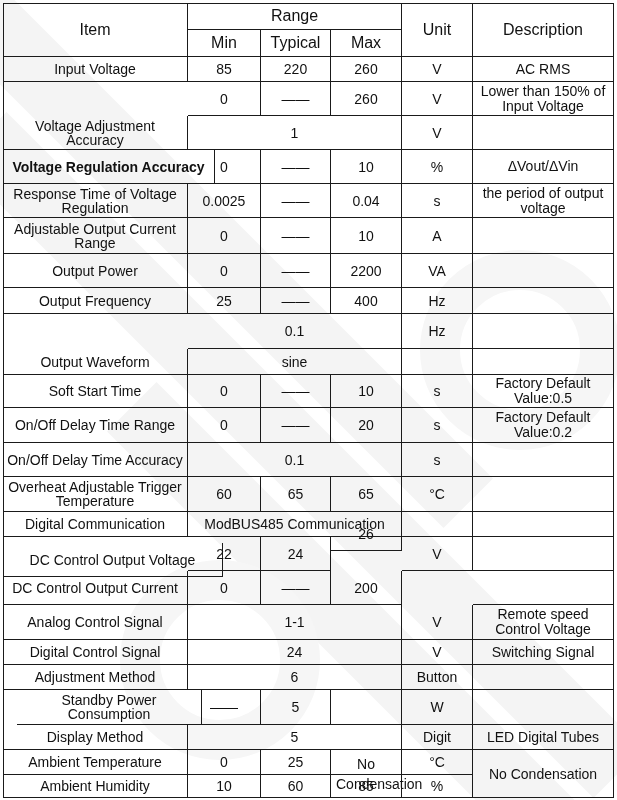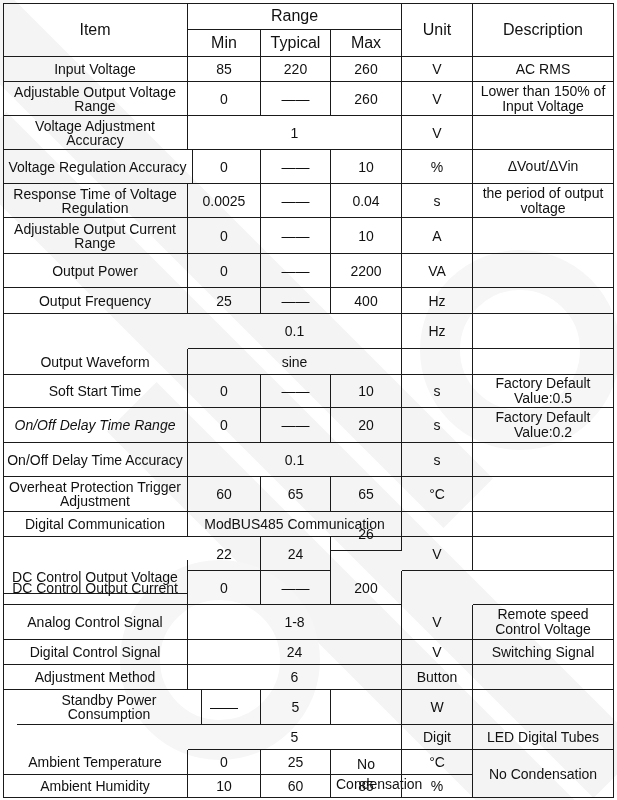--- a/index.html
+++ b/index.html
@@ -36,31 +36,30 @@
     <div class="cell hdr" style="left: 258px; top: 27px; width: 70px; height: 27px;">Typical</div>
     <div class="cell hdr" style="left: 328px; top: 27px; width: 71px; height: 27px;">Max</div>
     <div class="cell hdr" style="left: 399px; top: 0px; width: 71px; height: 54px;">Unit</div>
     <div class="cell hdr" style="left: 470px; top: 0px; width: 141px; height: 54px;">Description</div>
     <div class="cell" style="left: 0px; top: 54px; width: 185px; height: 25px;">Input Voltage</div>
     <div class="cell" style="left: 185px; top: 54px; width: 73px; height: 25px;">85</div>
     <div class="cell" style="left: 258px; top: 54px; width: 70px; height: 25px;">220</div>
     <div class="cell" style="left: 328px; top: 54px; width: 71px; height: 25px;">260</div>
     <div class="cell" style="left: 399px; top: 54px; width: 71px; height: 25px;">V</div>
     <div class="cell" style="left: 470px; top: 54px; width: 141px; height: 25px; line-height: 15px; text-align: center;">AC RMS</div>
-    <div class="cell" style="left: 0px; top: 79px; width: 185px; height: 34px;">Adjustable Output Voltage Range</div>
     <div class="cell" style="left: 185px; top: 79px; width: 73px; height: 34px;">0</div>
     <div class="cell" style="left: 258px; top: 79px; width: 70px; height: 34px;">——</div>
     <div class="cell" style="left: 328px; top: 79px; width: 71px; height: 34px;">260</div>
     <div class="cell" style="left: 399px; top: 79px; width: 71px; height: 34px;">V</div>
     <div class="cell" style="left: 470px; top: 79px; width: 141px; height: 34px; line-height: 15px;">Lower than 150% of Input Voltage</div>
     <div class="cell" style="left: 0px; top: 113px; width: 185px; height: 34px;">Voltage Adjustment Accuracy</div>
     <div class="cell" style="left: 185px; top: 113px; width: 214px; height: 34px;">1</div>
     <div class="cell" style="left: 399px; top: 113px; width: 71px; height: 34px;">V</div>
     <div class="cell" style="left: 470px; top: 113px; width: 141px; height: 34px; line-height: 15px;"></div>
-    <div class="cell" style="left: 0px; top: 147px; width: 190px; height: 34px;">Voltage Regulation Accuracy</div>
+    <div class="cell" style="left: 0px; top: 147px; width: 212px; height: 34px; font-weight: bold;">Voltage Regulation Accuracy</div>
     <div class="cell" style="left: 185px; top: 147px; width: 73px; height: 34px;">0</div>
     <div class="cell" style="left: 258px; top: 147px; width: 70px; height: 34px;">——</div>
     <div class="cell" style="left: 328px; top: 147px; width: 71px; height: 34px;">10</div>
     <div class="cell" style="left: 399px; top: 147px; width: 71px; height: 34px;">%</div>
     <div class="cell" style="left: 470px; top: 147px; width: 141px; height: 34px; line-height: 15px;">ΔVout/ΔVin</div>
     <div class="cell" style="left: 0px; top: 181px; width: 185px; height: 34px;">Response Time of Voltage Regulation</div>
     <div class="cell" style="left: 185px; top: 181px; width: 73px; height: 34px;">0.0025</div>
     <div class="cell" style="left: 258px; top: 181px; width: 70px; height: 34px;">——</div>
     <div class="cell" style="left: 328px; top: 181px; width: 71px; height: 34px;">0.04</div>
     <div class="cell" style="left: 399px; top: 181px; width: 71px; height: 34px;">s</div>
@@ -89,69 +88,70 @@
     <div class="cell" style="left: 0px; top: 346px; width: 185px; height: 26px;">Output Waveform</div>
     <div class="cell" style="left: 185px; top: 346px; width: 214px; height: 26px;">sine</div>
     <div class="cell" style="left: 399px; top: 346px; width: 71px; height: 26px;"></div>
     <div class="cell" style="left: 470px; top: 346px; width: 141px; height: 26px; line-height: 15px;"></div>
     <div class="cell" style="left: 0px; top: 372px; width: 185px; height: 33px;">Soft Start Time</div>
     <div class="cell" style="left: 185px; top: 372px; width: 73px; height: 33px;">0</div>
     <div class="cell" style="left: 258px; top: 372px; width: 70px; height: 33px;">——</div>
     <div class="cell" style="left: 328px; top: 372px; width: 71px; height: 33px;">10</div>
     <div class="cell" style="left: 399px; top: 372px; width: 71px; height: 33px;">s</div>
     <div class="cell" style="left: 470px; top: 372px; width: 141px; height: 33px; line-height: 15px;">Factory Default Value:0.5</div>
-    <div class="cell" style="left: 0px; top: 405px; width: 185px; height: 35px; font-style: italic;">On/Off Delay Time Range</div>
+    <div class="cell" style="left: 0px; top: 405px; width: 185px; height: 35px;">On/Off Delay Time Range</div>
     <div class="cell" style="left: 185px; top: 405px; width: 73px; height: 35px;">0</div>
     <div class="cell" style="left: 258px; top: 405px; width: 70px; height: 35px;">——</div>
     <div class="cell" style="left: 328px; top: 405px; width: 71px; height: 35px;">20</div>
     <div class="cell" style="left: 399px; top: 405px; width: 71px; height: 35px;">s</div>
     <div class="cell" style="left: 470px; top: 405px; width: 141px; height: 35px; line-height: 15px;">Factory Default Value:0.2</div>
     <div class="cell" style="left: 0px; top: 440px; width: 185px; height: 34px;">On/Off Delay Time Accuracy</div>
     <div class="cell" style="left: 185px; top: 440px; width: 214px; height: 34px;">0.1</div>
     <div class="cell" style="left: 399px; top: 440px; width: 71px; height: 34px;">s</div>
     <div class="cell" style="left: 470px; top: 440px; width: 141px; height: 34px; line-height: 15px;"></div>
-    <div class="cell" style="left: 0px; top: 474px; width: 185px; height: 35px;">Overheat Protection Trigger Adjustment</div>
+    <div class="cell" style="left: 0px; top: 474px; width: 185px; height: 35px;">Overheat Adjustable Trigger Temperature</div>
     <div class="cell" style="left: 185px; top: 474px; width: 73px; height: 35px;">60</div>
     <div class="cell" style="left: 258px; top: 474px; width: 70px; height: 35px;">65</div>
     <div class="cell" style="left: 328px; top: 474px; width: 71px; height: 35px;">65</div>
     <div class="cell" style="left: 399px; top: 474px; width: 71px; height: 35px;">°C</div>
     <div class="cell" style="left: 470px; top: 474px; width: 141px; height: 35px; line-height: 15px;"></div>
     <div class="cell" style="left: 0px; top: 509px; width: 185px; height: 25px;">Digital Communication</div>
     <div class="cell" style="left: 185px; top: 509px; width: 214px; height: 25px;">ModBUS485 Communication</div>
     <div class="cell" style="left: 399px; top: 509px; width: 71px; height: 25px;"></div>
     <div class="cell" style="left: 470px; top: 509px; width: 141px; height: 25px; line-height: 15px;"></div>
-    <div class="cell" style="left: 0px; top: 557px; width: 185px; height: 34px; text-align: center;">DC Control Output Voltage</div>
+    <div class="cell" style="left: 0px; top: 540px; width: 220px; height: 34px; text-align: center;">DC Control Output Voltage</div>
     <div class="cell" style="left: 185px; top: 534px; width: 73px; height: 34px;">22</div>
     <div class="cell" style="left: 258px; top: 534px; width: 70px; height: 34px;">24</div>
     <div class="cell" style="left: 328px; top: 514px; width: 71px; height: 34px;">26</div>
     <div class="cell" style="left: 399px; top: 534px; width: 71px; height: 34px;">V</div>
     <div class="cell" style="left: 470px; top: 534px; width: 141px; height: 34px; line-height: 15px;"></div>
     <div class="cell" style="left: 0px; top: 568px; width: 185px; height: 34px;">DC Control Output Current</div>
     <div class="cell" style="left: 185px; top: 568px; width: 73px; height: 34px;">0</div>
     <div class="cell" style="left: 258px; top: 568px; width: 70px; height: 34px;">——</div>
     <div class="cell" style="left: 328px; top: 568px; width: 71px; height: 34px;">200</div>
     <div class="cell" style="left: 470px; top: 568px; width: 141px; height: 34px; line-height: 15px;"></div>
     <div class="cell" style="left: 0px; top: 602px; width: 185px; height: 35px;">Analog Control Signal</div>
-    <div class="cell" style="left: 185px; top: 602px; width: 214px; height: 35px;">1-8</div>
+    <div class="cell" style="left: 185px; top: 602px; width: 214px; height: 35px;">1-1</div>
     <div class="cell" style="left: 399px; top: 602px; width: 71px; height: 35px;">V</div>
     <div class="cell" style="left: 470px; top: 602px; width: 141px; height: 35px; line-height: 15px;">Remote speed Control Voltage</div>
     <div class="cell" style="left: 0px; top: 637px; width: 185px; height: 25px;">Digital Control Signal</div>
     <div class="cell" style="left: 185px; top: 637px; width: 214px; height: 25px;">24</div>
     <div class="cell" style="left: 399px; top: 637px; width: 71px; height: 25px;">V</div>
     <div class="cell" style="left: 470px; top: 637px; width: 141px; height: 25px; line-height: 15px;">Switching Signal</div>
     <div class="cell" style="left: 0px; top: 662px; width: 185px; height: 25px;">Adjustment Method</div>
     <div class="cell" style="left: 185px; top: 662px; width: 214px; height: 25px;">6</div>
     <div class="cell" style="left: 399px; top: 662px; width: 71px; height: 25px;">Button</div>
     <div class="cell" style="left: 470px; top: 662px; width: 141px; height: 25px; line-height: 15px;"></div>
     <div class="cell" style="left: 14px; top: 687px; width: 185px; height: 35px;">Standby Power Consumption</div>
     <div class="cell" style="left: 185px; top: 687px; width: 73px; height: 35px;">——</div>
     <div class="cell" style="left: 258px; top: 687px; width: 70px; height: 35px;">5</div>
     <div class="cell" style="left: 328px; top: 687px; width: 71px; height: 35px;"></div>
     <div class="cell" style="left: 399px; top: 687px; width: 71px; height: 35px;">W</div>
     <div class="cell" style="left: 470px; top: 687px; width: 141px; height: 35px; line-height: 15px;"></div>
+    <div class="cell" style="left: 0px; top: 722px; width: 185px; height: 25px;">Display Method</div>
     <div class="cell" style="left: 185px; top: 722px; width: 214px; height: 25px;">5</div>
     <div class="cell" style="left: 399px; top: 722px; width: 71px; height: 25px;">Digit</div>
     <div class="cell" style="left: 470px; top: 722px; width: 141px; height: 25px; line-height: 15px;">LED Digital Tubes</div>
     <div class="cell" style="left: 0px; top: 747px; width: 185px; height: 25px;">Ambient Temperature</div>
     <div class="cell" style="left: 185px; top: 747px; width: 73px; height: 25px;">0</div>
     <div class="cell" style="left: 258px; top: 747px; width: 70px; height: 25px;">25</div>
     <div class="cell overflow" style="left: 328px; top: 747px; width: 71px; height: 25px; z-index: 5; background: transparent;">
       <span class="ovtext">No Condensation</span>
     </div>
     <div class="cell" style="left: 399px; top: 747px; width: 71px; height: 25px;">°C</div>

